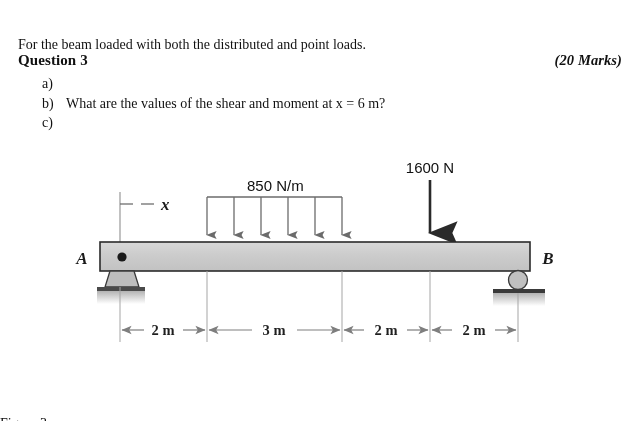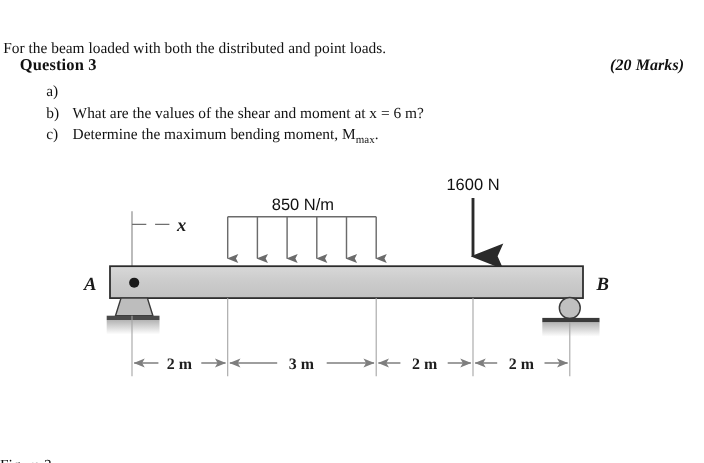--- a/index.html
+++ b/index.html
@@ -34,21 +34,21 @@
   }
   #marks-label {
     font-size: 14.5px;
     font-weight: bold;
     letter-spacing: 0.1px;
     font-style: italic;
   }
 
   #intro-text {
     position: absolute;
-    left: 3px;
+    left: 18px;
     top: 37px;
     font-size: 14px;
     white-space: nowrap;
     text-align: center;
   }
 
   
   #subquestion-list {
     position: absolute;
     left: 42px;
@@ -123,21 +123,20 @@
     <span class="subquestion-marker">a)</span>
   </div>
 
   <div class="subquestion-row">
     <span class="subquestion-marker">b)</span>
     <span>What are the values of the shear and moment at x = 6 m?</span>
   </div>
 
   <div class="subquestion-row">
     <span class="subquestion-marker">c)</span>
-    <span><span>Determine the maximum bending moment, M</span><span class="sub">max</span><span>.</span></span>
   </div>
 
 </div>
 
 <div id="beam-figure">
 <svg width="640" height="215" viewBox="0 0 640 215" xmlns="http://www.w3.org/2000/svg">
 
   <defs>
     <linearGradient id="beamGrad" x1="0" y1="0" x2="0" y2="1">
       <stop offset="0%" stop-color="#d8d8d8"></stop>

